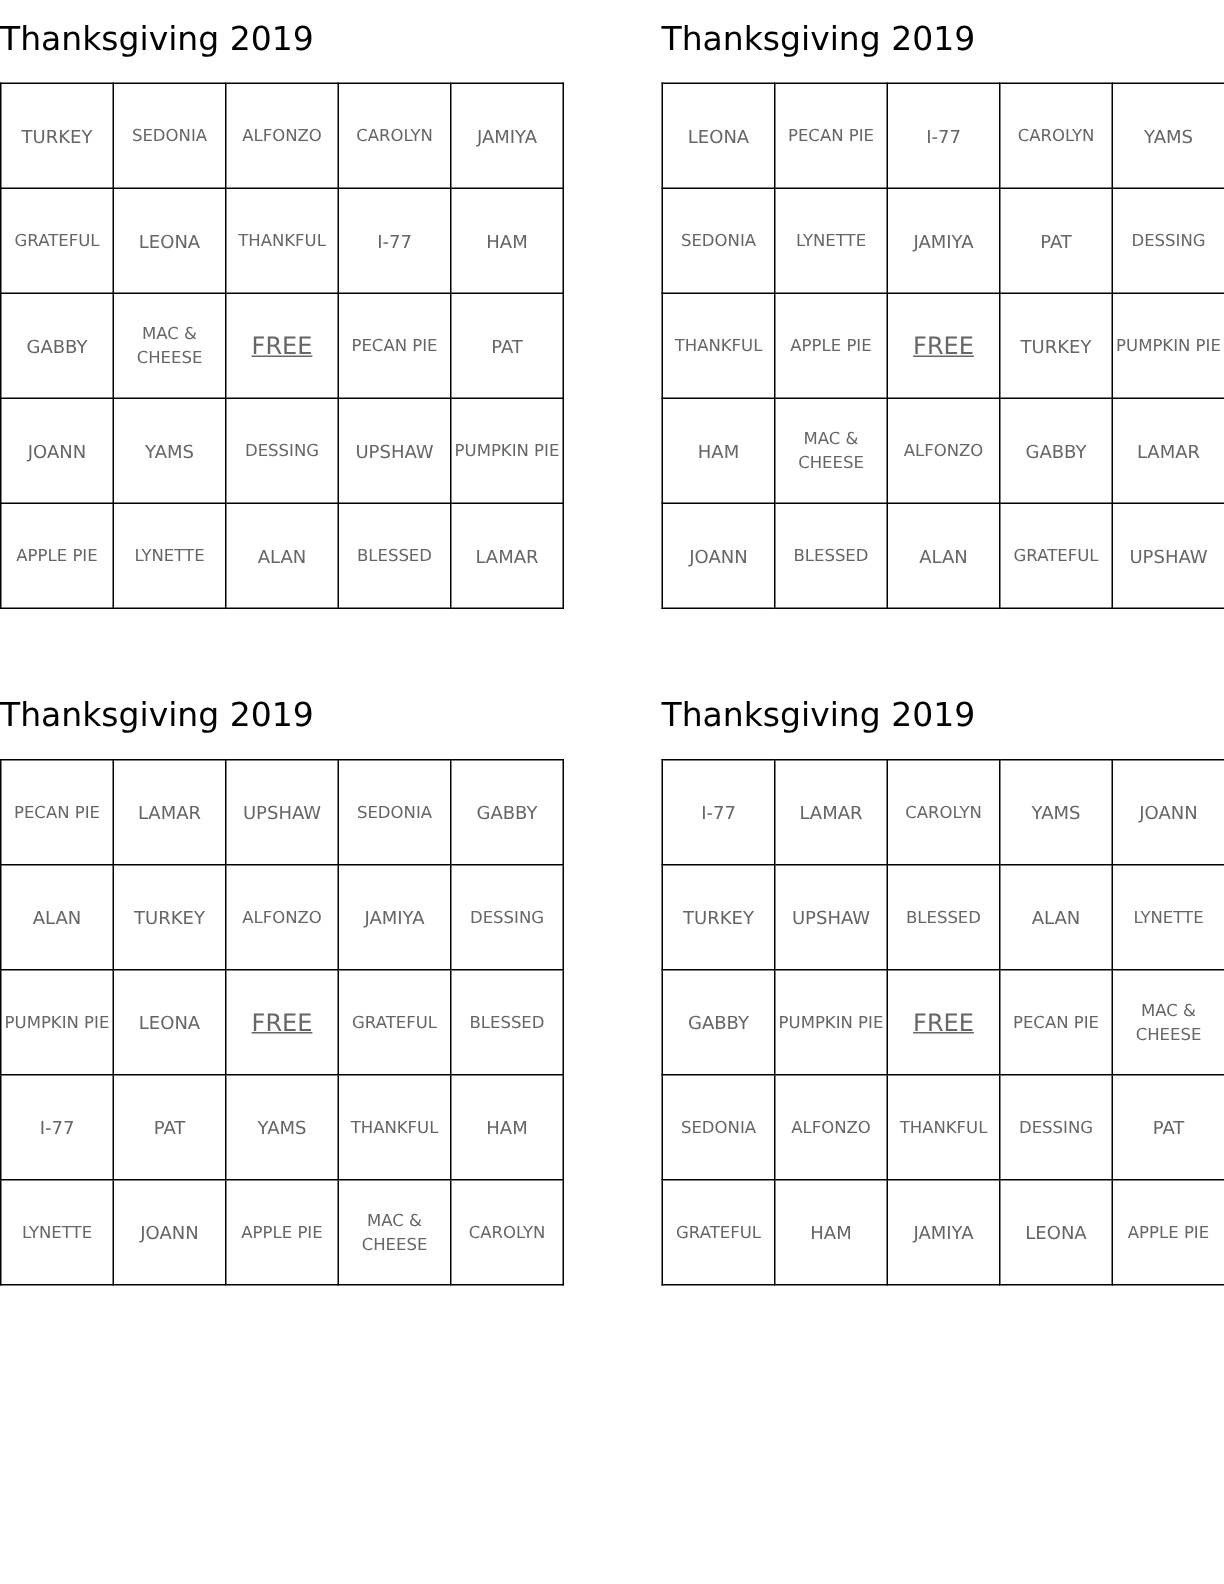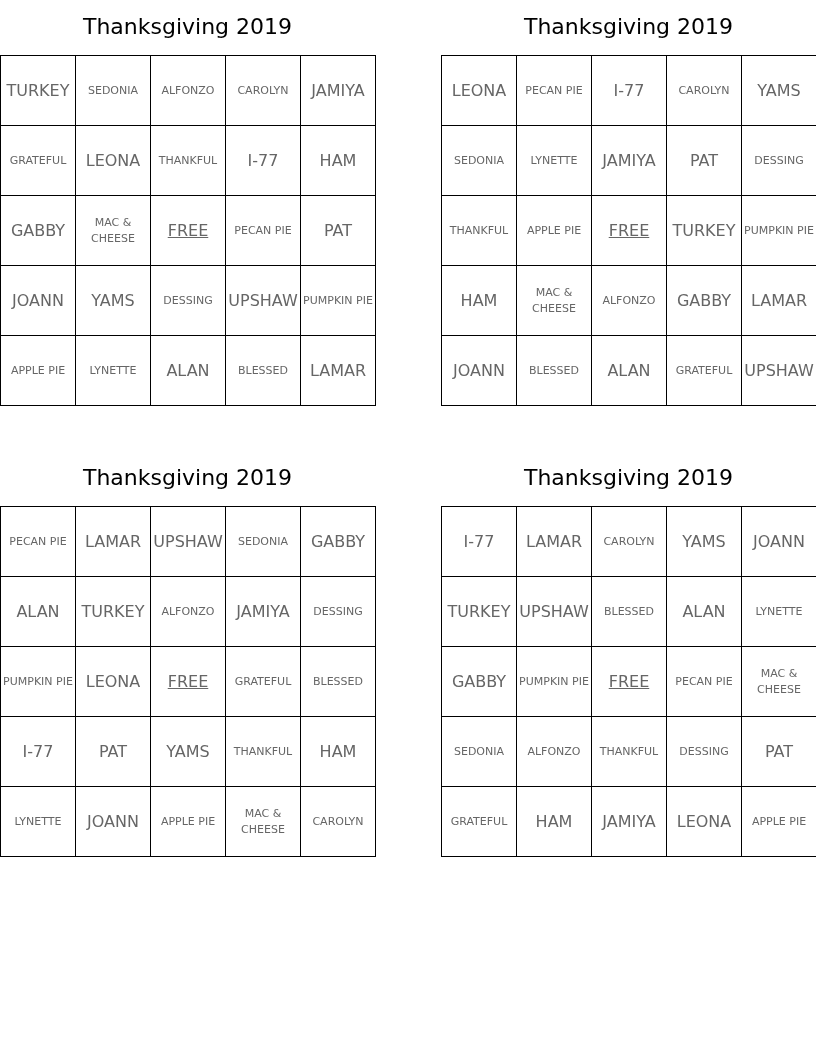--- a/index.html
+++ b/index.html
@@ -1,21 +1,21 @@
 <!DOCTYPE html>
 <html><head>
 <meta charset="utf-8">
 <style>
   html,body{margin:0;padding:0;background:#fff;}
   body{width:816px;height:1056px;position:relative;overflow:hidden;font-family:"DejaVu Sans","Liberation Sans",sans-serif;}
   .card{position:absolute;width:375px;}
-  .title{position:absolute;left:0;width:375px;top:12px;text-align:center;font-size:22px;color:#000;line-height:30px;}
+  .title{position:absolute;left:0;width:375px;top:12px;font-size:22px;color:#000;line-height:30px;}
   .grid{position:absolute;left:0;top:55px;width:374px;height:350px;border-collapse:collapse;table-layout:fixed;}
   .grid td{border:1px solid #000;width:74px;height:69px;padding:0;text-align:center;vertical-align:middle;color:#666;font-size:11px;line-height:16px;overflow:hidden;white-space:normal;}
-  .grid td.big{font-size:16px;}
+  .grid td.big{font-size:12px;}
   .grid td.free{font-size:16px;font-weight:normal;text-decoration:underline;}
 </style>
 </head>
 <body>
 
 <div class="card" style="left:0;top:0;">
   <div class="title">Thanksgiving 2019</div>
   <table class="grid">
       <tbody>
         <tr>

